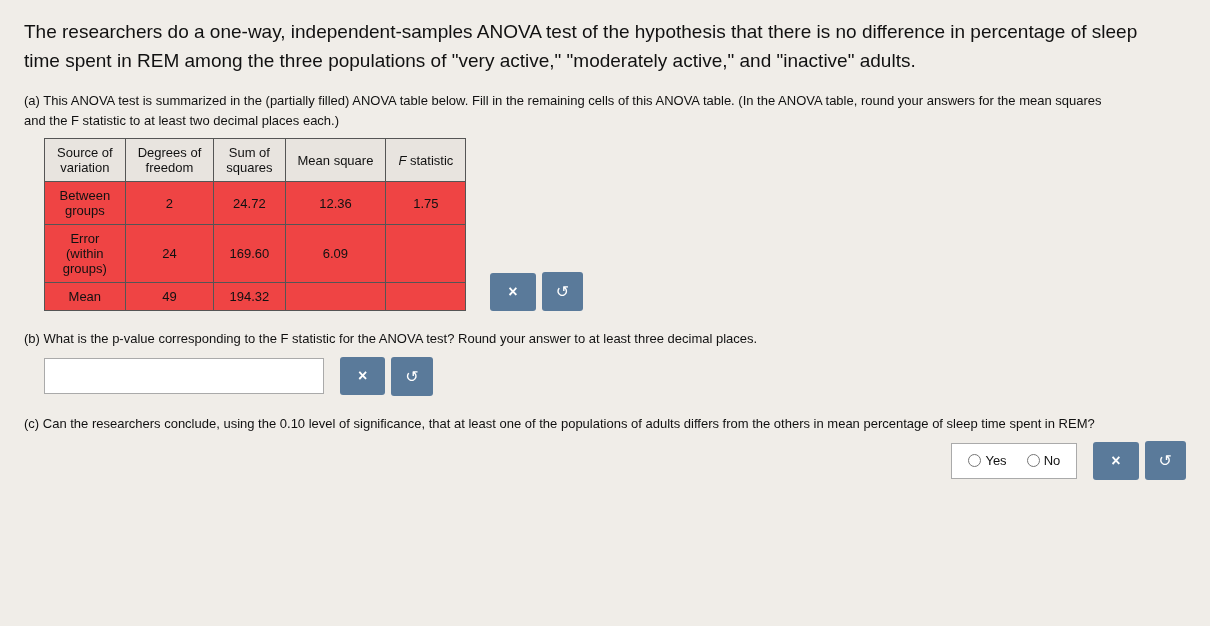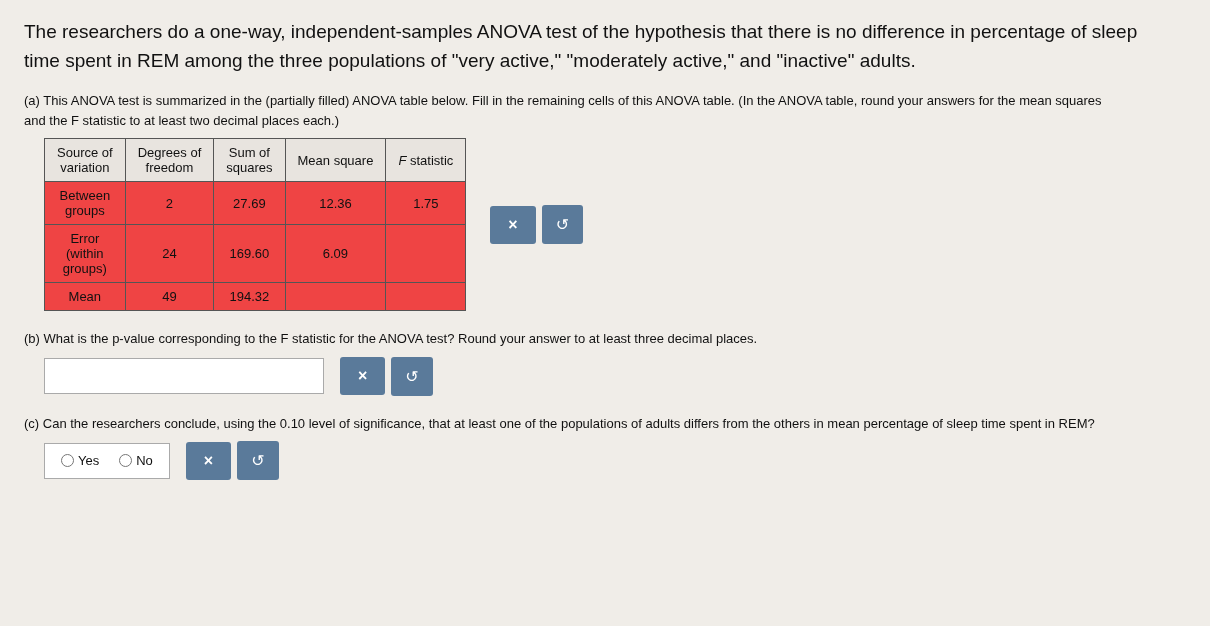--- a/index.html
+++ b/index.html
@@ -23,21 +23,21 @@
     }
     .section-label {
       font-size: 13px;
       margin-bottom: 8px;
       line-height: 1.5;
       max-width: 1100px;
     }
     
     .anova-table-wrapper {
       display: flex;
-      align-items: center;
+      align-items: flex-end;
       gap: 24px;
       margin-left: 20px;
       margin-bottom: 4px;
     }
     table.anova {
       border-collapse: collapse;
       font-size: 13px;
     }
     table.anova th, table.anova td {
       border: 1px solid #555;
@@ -97,20 +97,21 @@
     
     .part-c-section {
       margin-top: 10px;
     }
     .part-c-row {
       display: flex;
       align-items: center;
       gap: 16px;
       margin-left: 20px;
       margin-top: 8px;
+      justify-content: flex-end;
     }
     .radio-group {
       display: flex;
       align-items: center;
       gap: 20px;
       background: #fff;
       border: 1px solid #aaa;
       padding: 6px 16px;
       height: 36px;
     }
@@ -144,21 +145,21 @@
           <th>Sum of<br>squares</th>
           <th>Mean square</th>
           <th><span class="italic">F</span> statistic</th>
         </tr>
       </thead>
       <tbody>
 
         <tr>
           <td>Between<br>groups</td>
           <td>2</td>
-          <td>27.69</td>
+          <td>24.72</td>
           <td>12.36</td>
           <td>1.75</td>
         </tr>
 
         <tr>
           <td>Error<br>(within<br>groups)</td>
           <td>24</td>
           <td>169.60</td>
           <td>6.09</td>
           <td></td>

